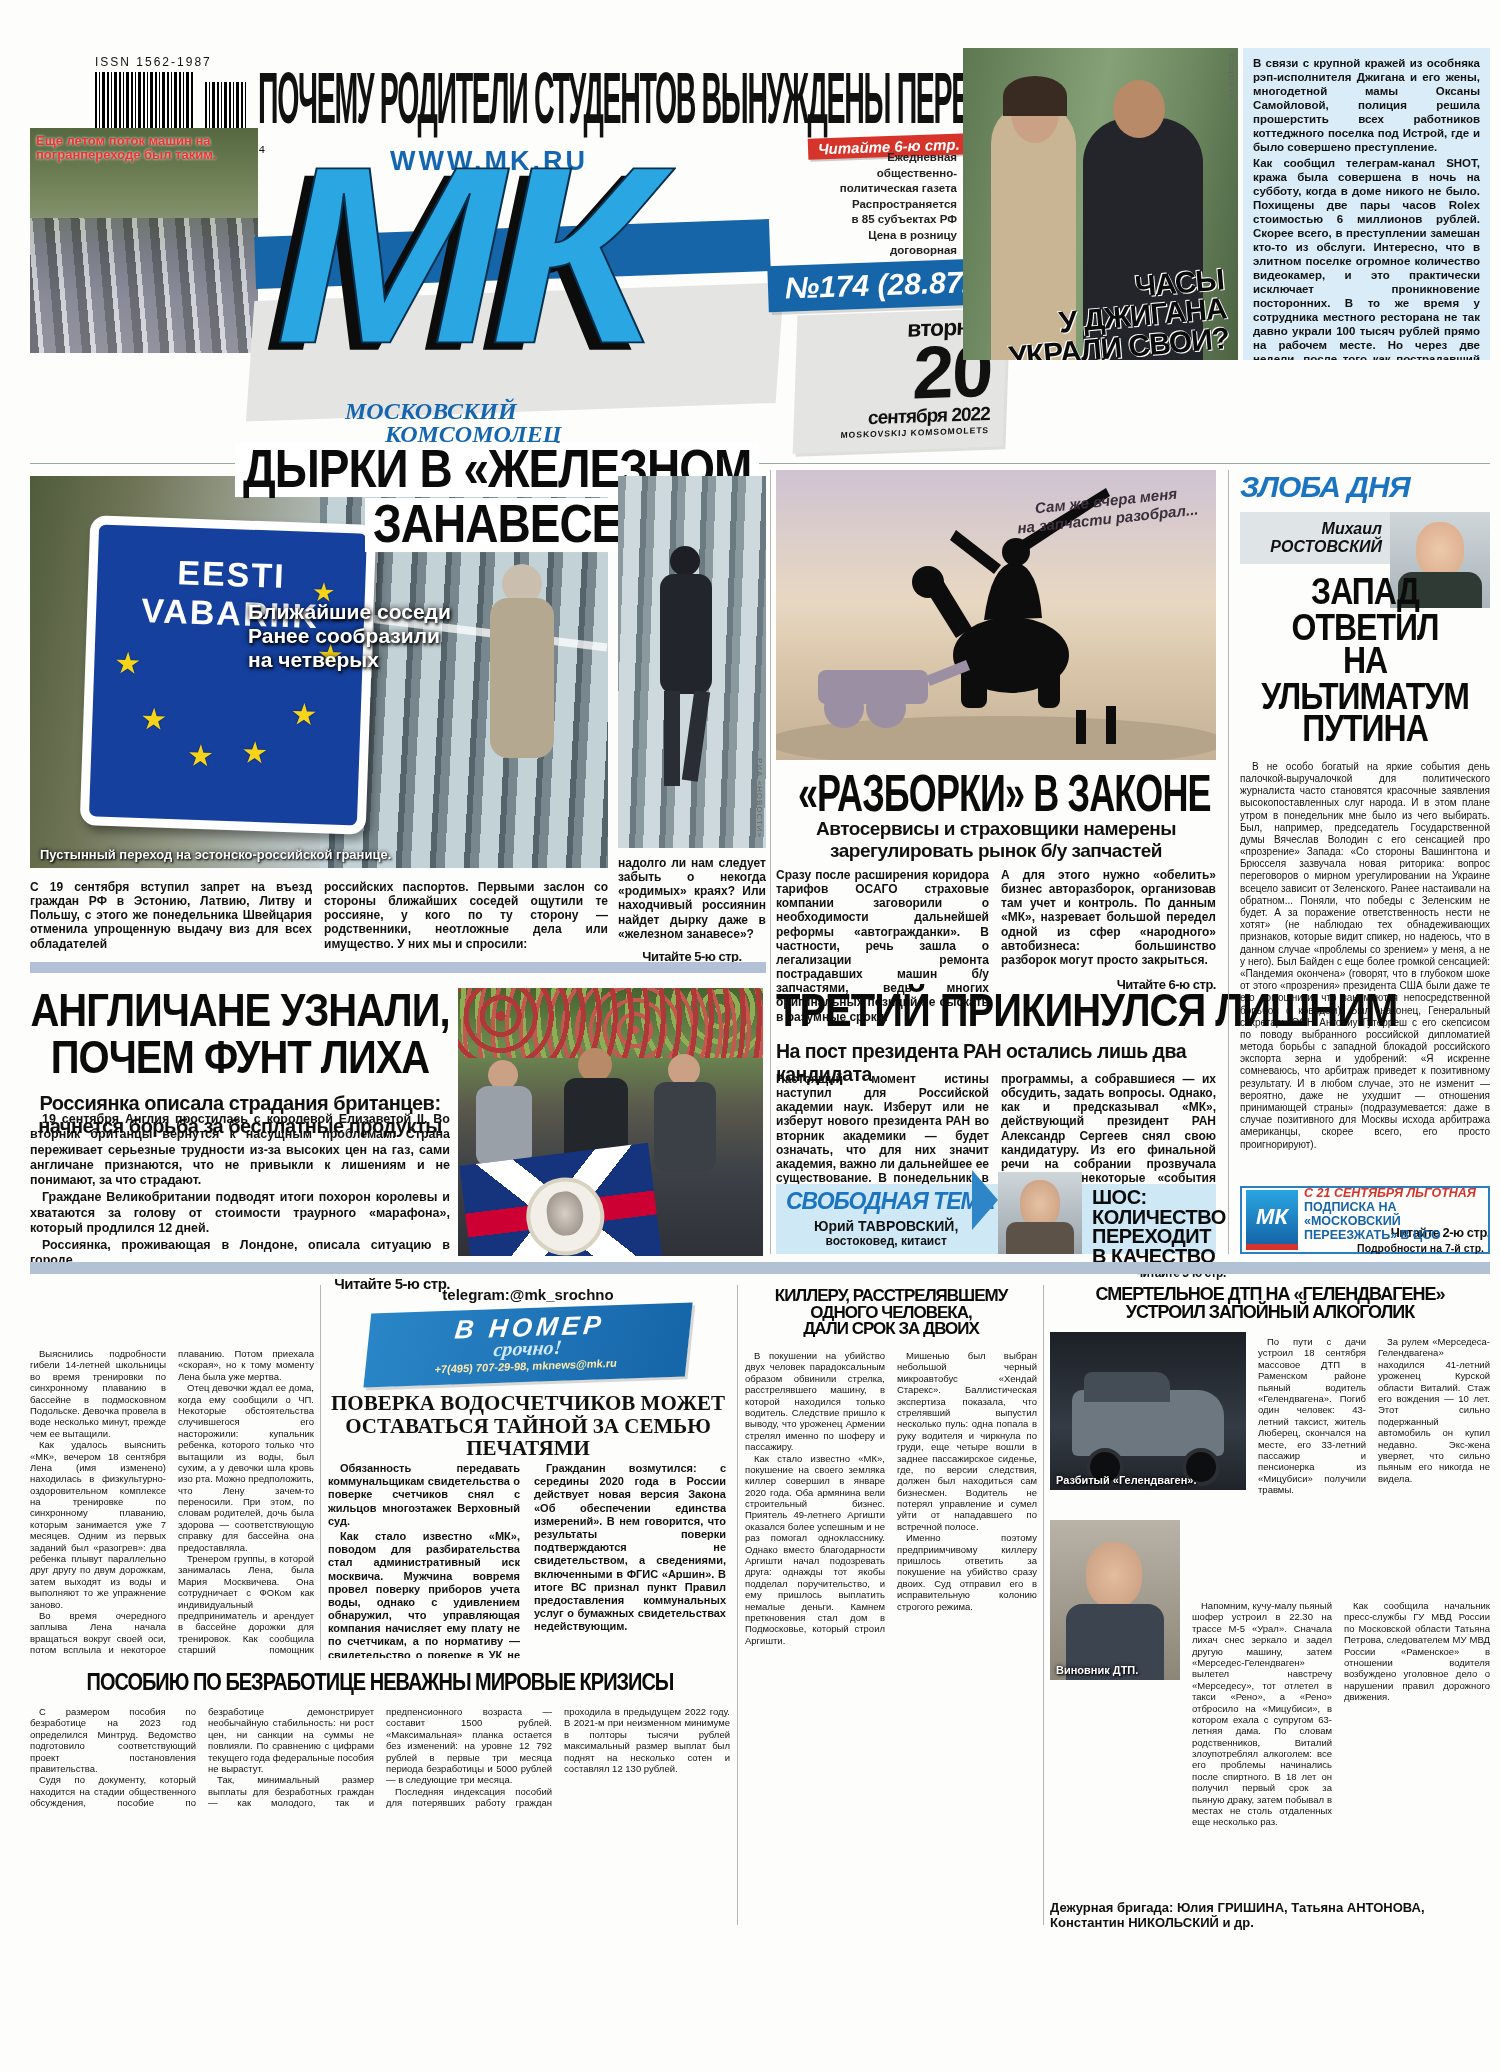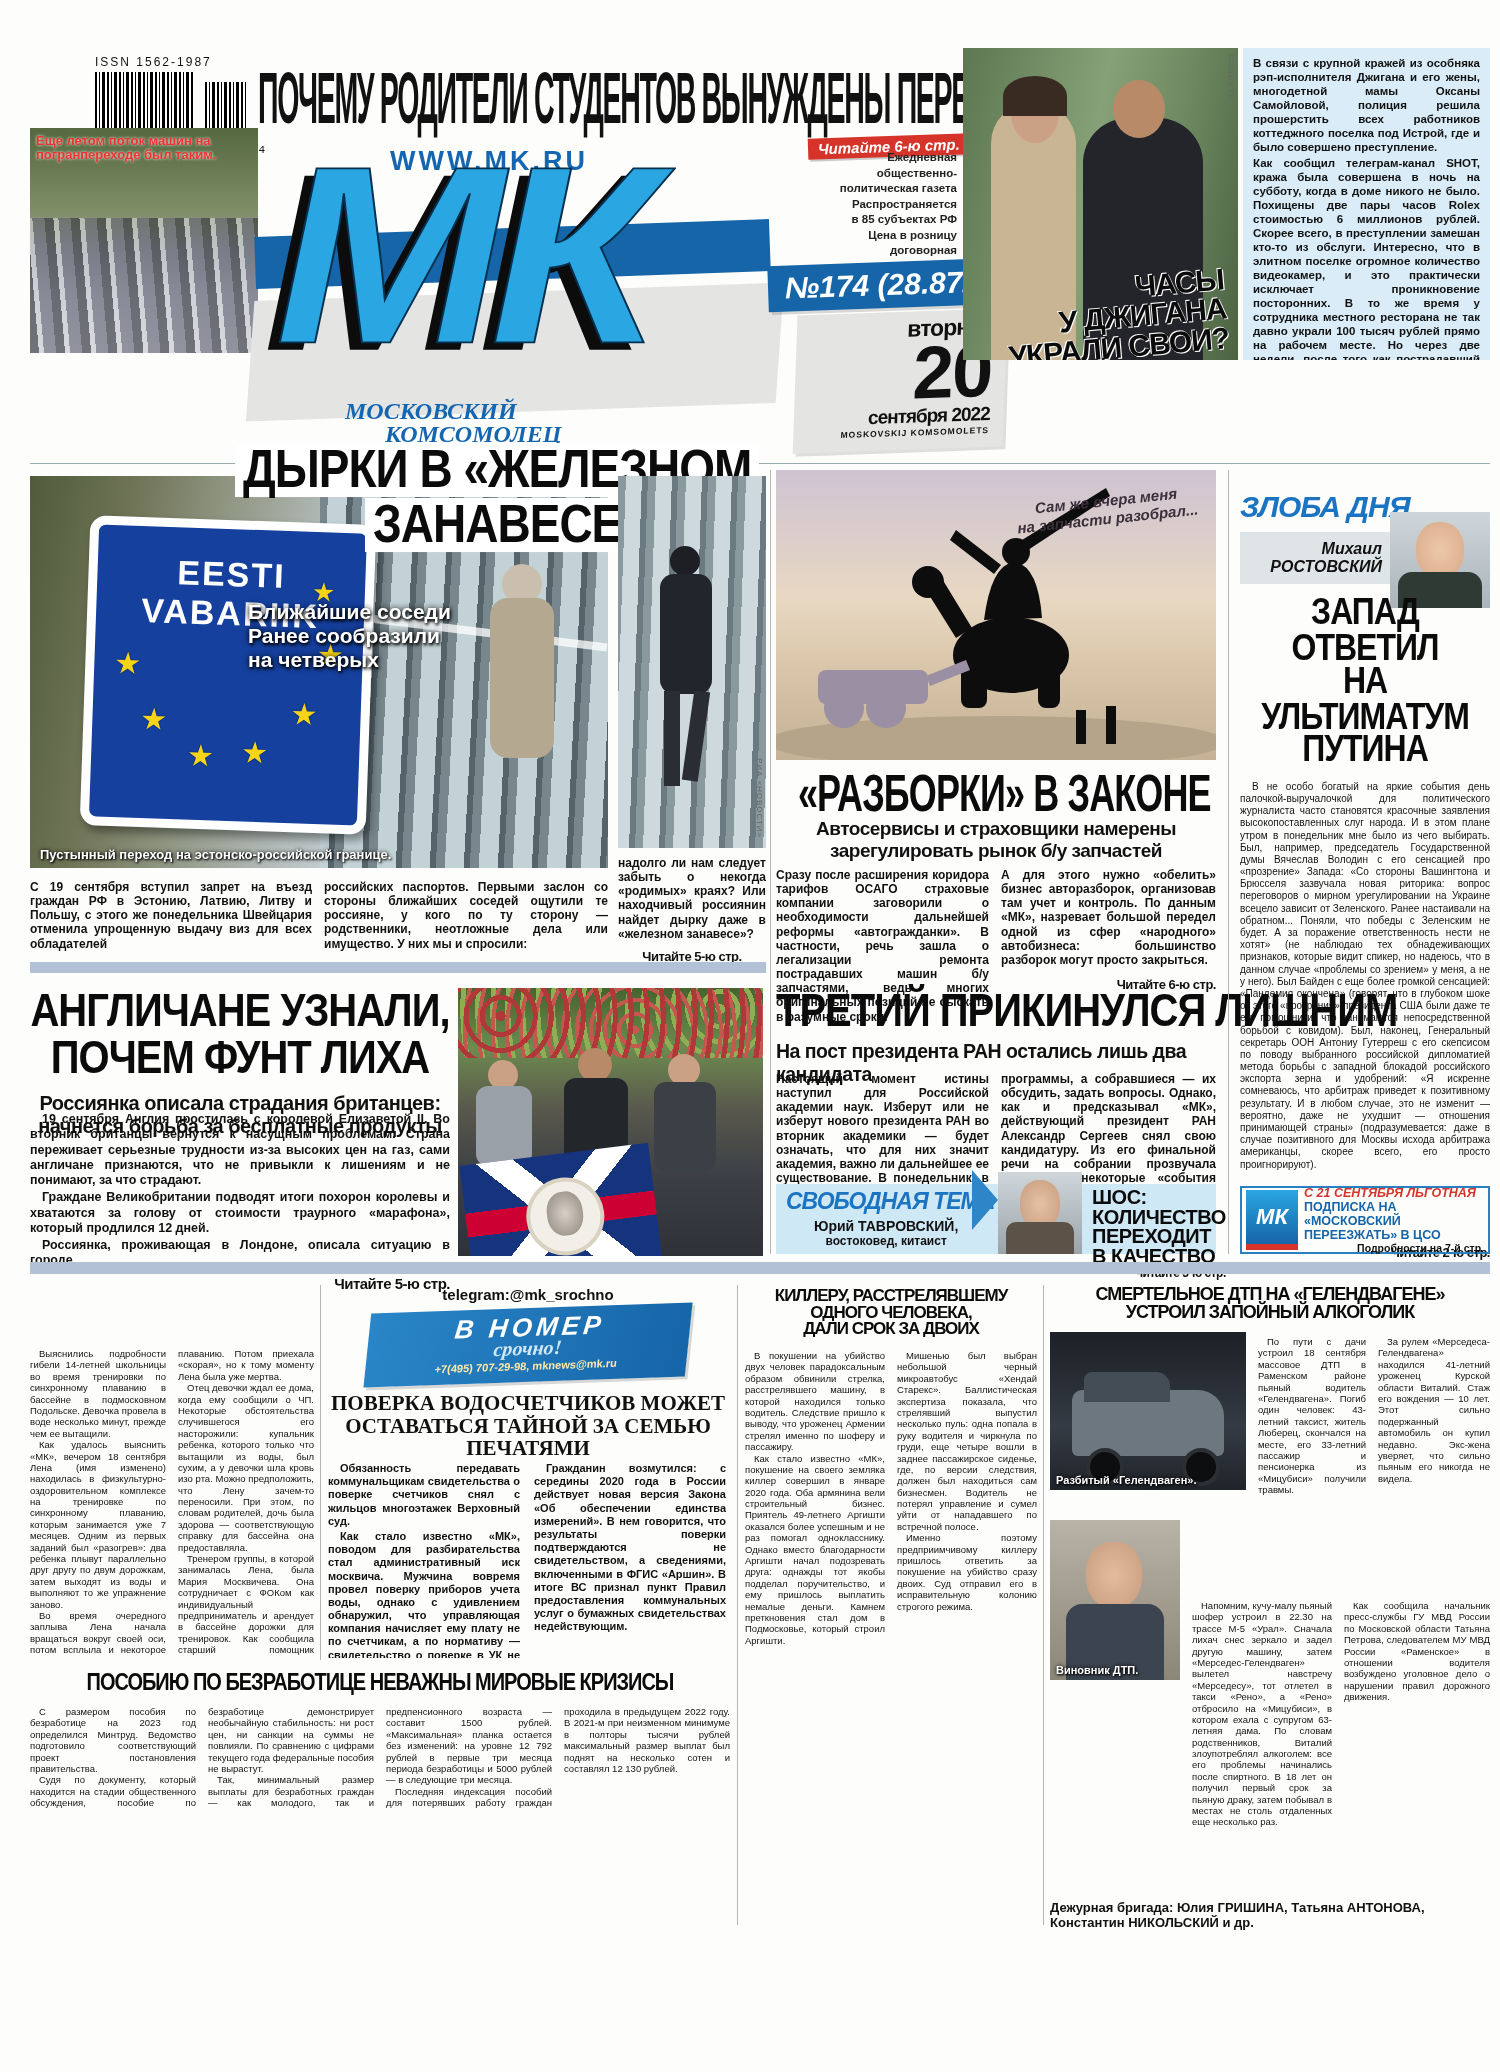--- a/index.html
+++ b/index.html
@@ -191,21 +191,21 @@
     <div>Автосервисы и страховщики намерены</div>
     <div>зарегулировать рынок б/у запчастей</div>
   </div>
   <div class="abs jus b12" style="left:776px;top:868px;width:213px;">Сразу после расширения коридора тарифов ОСАГО страховые компании заговорили о необходимости дальнейшей реформы «автогражданки». В частности, речь зашла о легализации ремонта пострадавших машин б/у запчастями, ведь многих оригинальных позиций не сыскать в разумные сроки.</div>
   <div class="abs jus b12" style="left:1001px;top:868px;width:215px;">
     <span>А для этого нужно «обелить» бизнес авторазборок, организовав там учет и контроль. По данным «МК», назревает большой передел одной из сфер «народного» автобизнеса: большинство разборок могут просто закрыться.</span>
     <div class="readmore" style="text-align:right;margin-top:10px;">Читайте 6-ю стр.</div>
   </div>
 
   <div class="abs" style="left:1240px;top:470px;width:250px;">
-    <div style="font-size:30px;font-weight:900;font-style:italic;color:#1b74c2;letter-spacing:-1px;margin-top:20px;">ЗЛОБА ДНЯ</div>
+    <div style="font-size:30px;font-weight:900;font-style:italic;color:#1b74c2;letter-spacing:-1px;">ЗЛОБА ДНЯ</div>
     <div class="abs" style="left:150px;top:42px;width:100px;height:96px;background:linear-gradient(#cfd6da,#aab4ba);">
       <div class="abs" style="left:26px;top:10px;width:48px;height:56px;background:radial-gradient(#ecc9ab,#d8a988);border-radius:45%;"></div>
       <div class="abs" style="left:8px;top:60px;width:84px;height:36px;background:#2e3a33;border-radius:14px 14px 0 0;"></div>
     </div>
     <div style="margin-top:8px;width:150px;background:#dfe4e7;padding:8px 8px 8px 4px;box-sizing:border-box;text-align:right;">
       <div style="font-size:16px;font-weight:800;font-style:italic;">Михаил</div>
       <div style="font-size:16px;font-weight:800;font-style:italic;">РОСТОВСКИЙ</div>
     </div>
     <div class="ctr" style="margin-top:10px;">
       <div class="hl c115" style="font-size:32px;transform-origin:top center;">ЗАПАД ОТВЕТИЛ</div>

